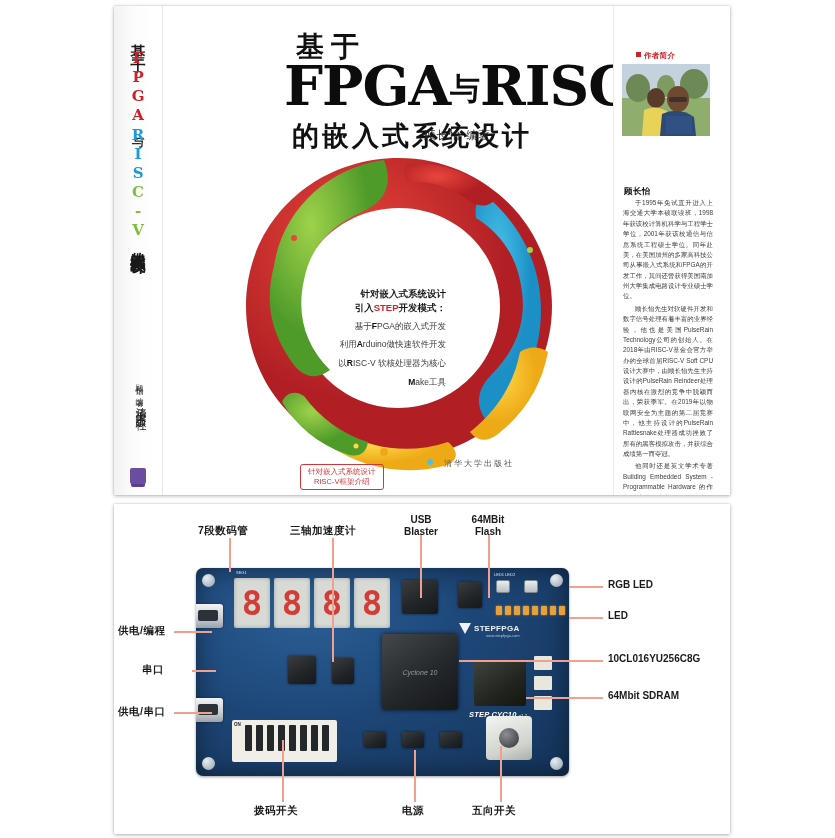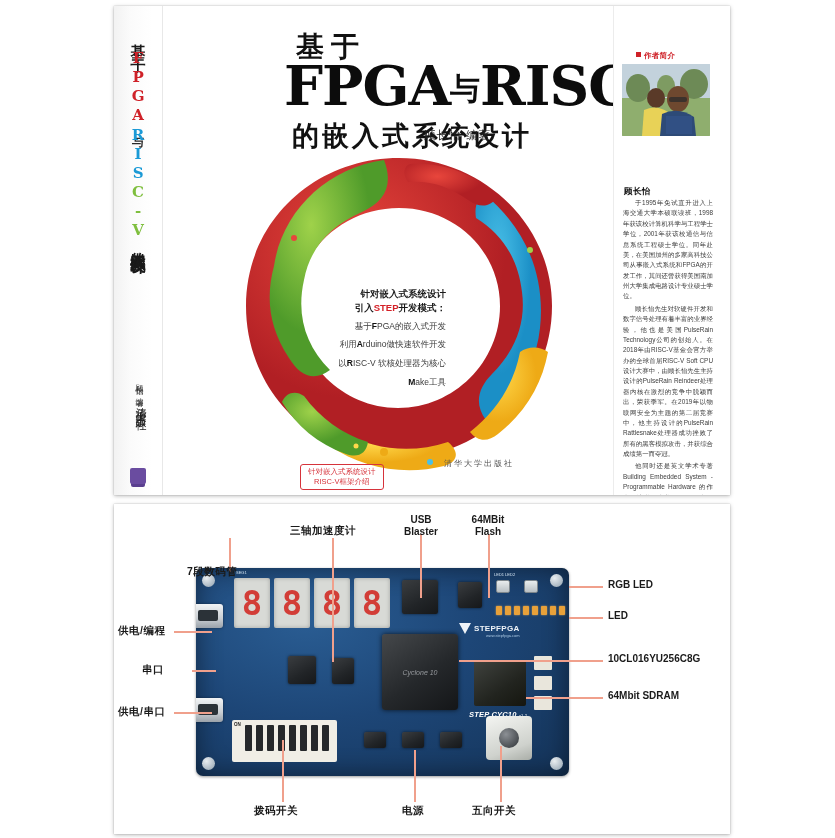--- a/index.html
+++ b/index.html
@@ -392,21 +392,21 @@
       <div class="ln-h" style="left:412px;top:193px;width:77px;"></div>
 
       <div class="ln-h" style="left:60px;top:127px;width:38px;"></div>
       <div class="ln-h" style="left:78px;top:166px;width:24px;"></div>
       <div class="ln-h" style="left:60px;top:208px;width:38px;"></div>
 
       <div class="ln-v" style="left:168px;top:236px;height:62px;"></div>
       <div class="ln-v" style="left:300px;top:246px;height:52px;"></div>
       <div class="ln-v" style="left:386px;top:242px;height:56px;"></div>
 
-      <div class="lbl cn" style="left:73px;top:20px;margin-top:41px;">7段数码管</div>
+      <div class="lbl cn" style="left:84px;top:20px;">7段数码管</div>
       <div class="lbl cn" style="left:176px;top:20px;">三轴加速度计</div>
       <div class="lbl" style="left:286px;top:10px;text-align:center;width:42px;">USB</div>
       <div class="lbl" style="left:286px;top:22px;text-align:center;width:42px;">Blaster</div>
       <div class="lbl" style="left:350px;top:10px;text-align:center;width:48px;">64MBit</div>
       <div class="lbl" style="left:350px;top:22px;text-align:center;width:48px;">Flash</div>
 
       <div class="lbl" style="left:494px;top:75px;">RGB LED</div>
       <div class="lbl" style="left:494px;top:106px;">LED</div>
       <div class="lbl" style="left:494px;top:149px;">10CL016YU256C8G</div>
       <div class="lbl" style="left:494px;top:186px;">64Mbit SDRAM</div>

